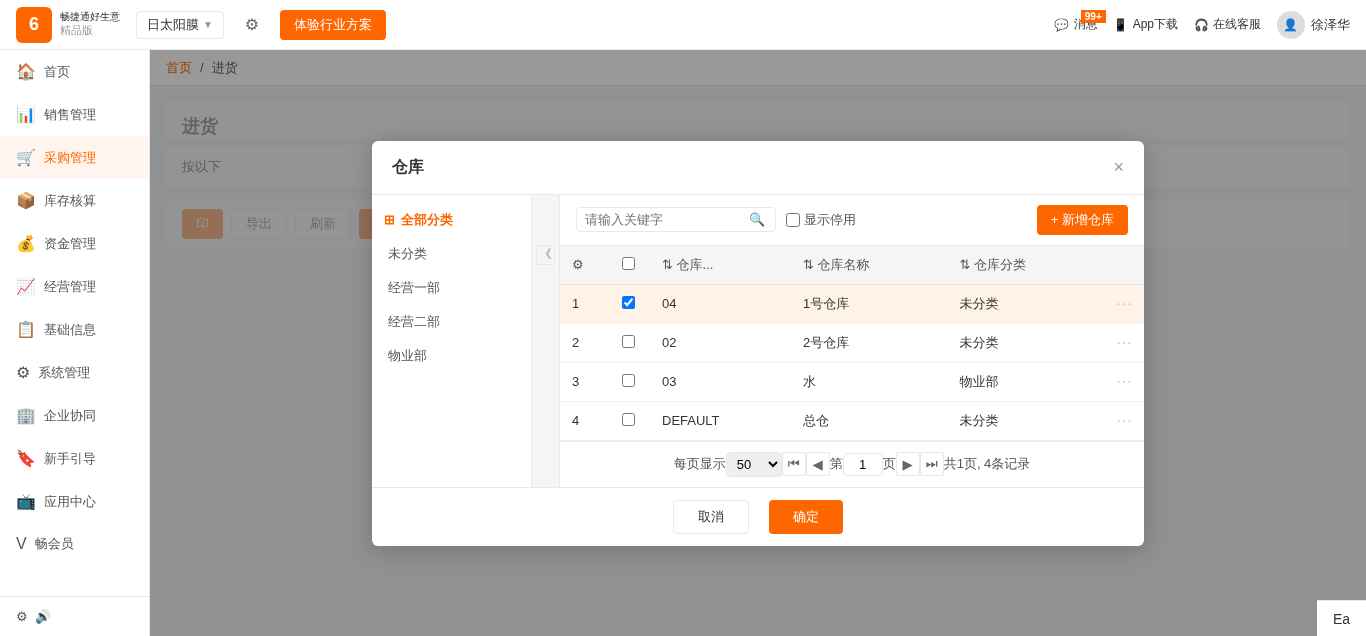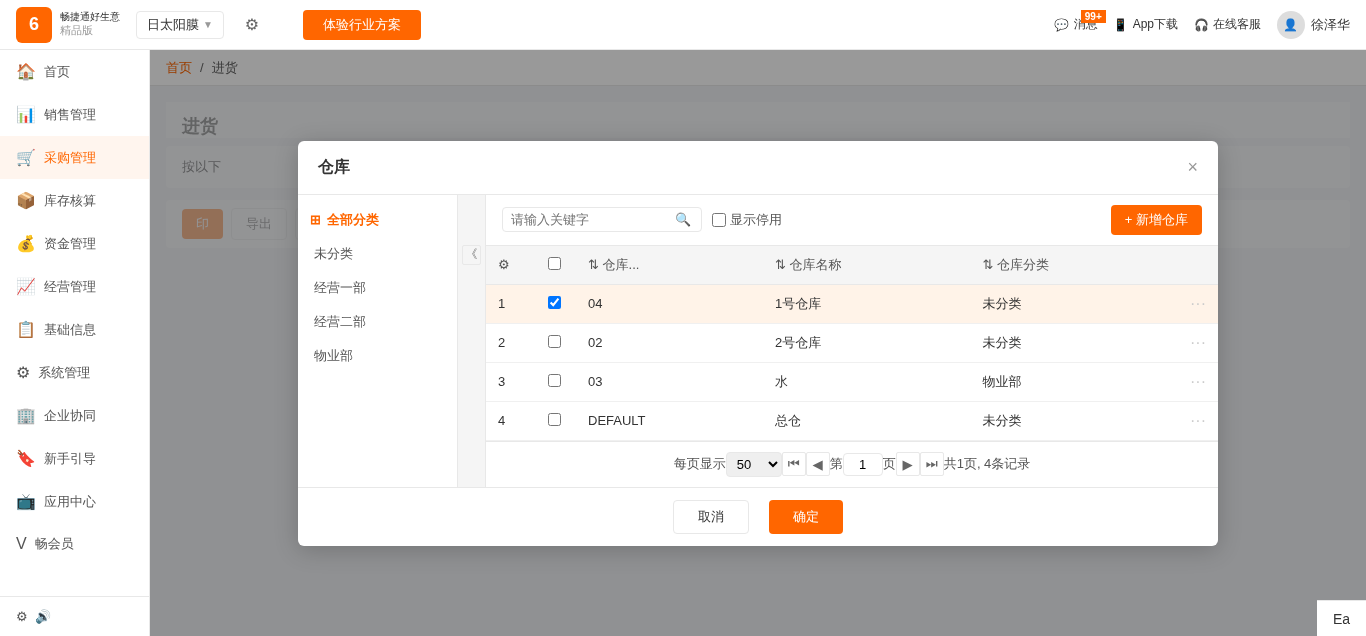--- a/index.html
+++ b/index.html
@@ -35,21 +35,21 @@
       display: flex; align-items: center; gap: 4px;
       border: 1px solid #e8e8e8; border-radius: 4px;
       padding: 4px 10px; cursor: pointer; color: #333;
     }
     .store-selector .arrow { color: #999; font-size: 10px; }
     .header-center { display: flex; align-items: center; gap: 12px; margin-left: 12px; }
     .gear-btn { width: 32px; height: 32px; display: flex; align-items: center; justify-content: center; cursor: pointer; color: #666; font-size: 16px; }
     .trial-btn {
       background: #f60;
       color: #fff; border: none; border-radius: 4px;
-      padding: 6px 20px; cursor: pointer; font-size: 13px; margin-left: 23px;
+      padding: 6px 14px; cursor: pointer; font-size: 13px;
     }
     .header-right { margin-left: auto; display: flex; align-items: center; gap: 16px; }
     .header-icon-item { display: flex; align-items: center; gap: 4px; cursor: pointer; color: #333; font-size: 12px; position: relative; }
     .badge { background: #f60; color: #fff; font-size: 10px; border-radius: 0; padding: 1px 4px; position: absolute; top: -6px; right: -8px; font-weight: bold; }
     .user-area { display: flex; align-items: center; gap: 6px; cursor: pointer; color: #333; }
     .user-avatar { width: 28px; height: 28px; border-radius: 50%; background: #ddd; display: flex; align-items: center; justify-content: center; font-size: 12px; color: #666; }
 
     
     .main-layout { display: flex; height: calc(636px - 50px); }
 
@@ -86,21 +86,21 @@
       position: absolute; top: 0; left: 0; right: 0; bottom: 0;
       background: rgba(0,0,0,0.4);
       z-index: 100;
       display: flex; align-items: center; justify-content: center;
     }
 
     
     .dialog {
       background: #fff;
       border-radius: 6px;
-      width: 920px;
+      width: 772px;
       max-height: 560px;
       box-shadow: 0 4px 24px rgba(0,0,0,0.2);
       display: flex; flex-direction: column;
     }
     .dialog-header {
       padding: 16px 20px;
       border-bottom: 1px solid #e8e8e8;
       display: flex; align-items: center; justify-content: space-between;
     }
     .dialog-title { font-size: 16px; font-weight: bold; color: #333; }

